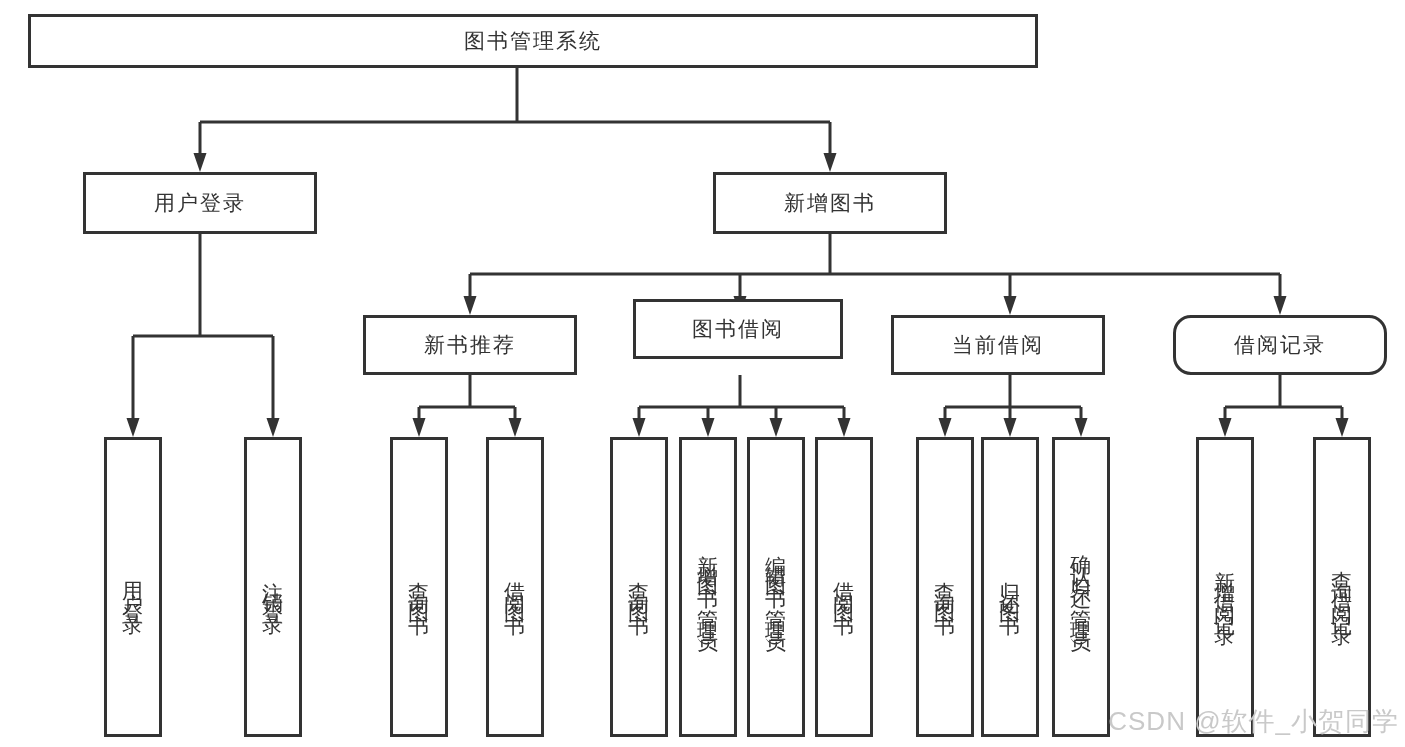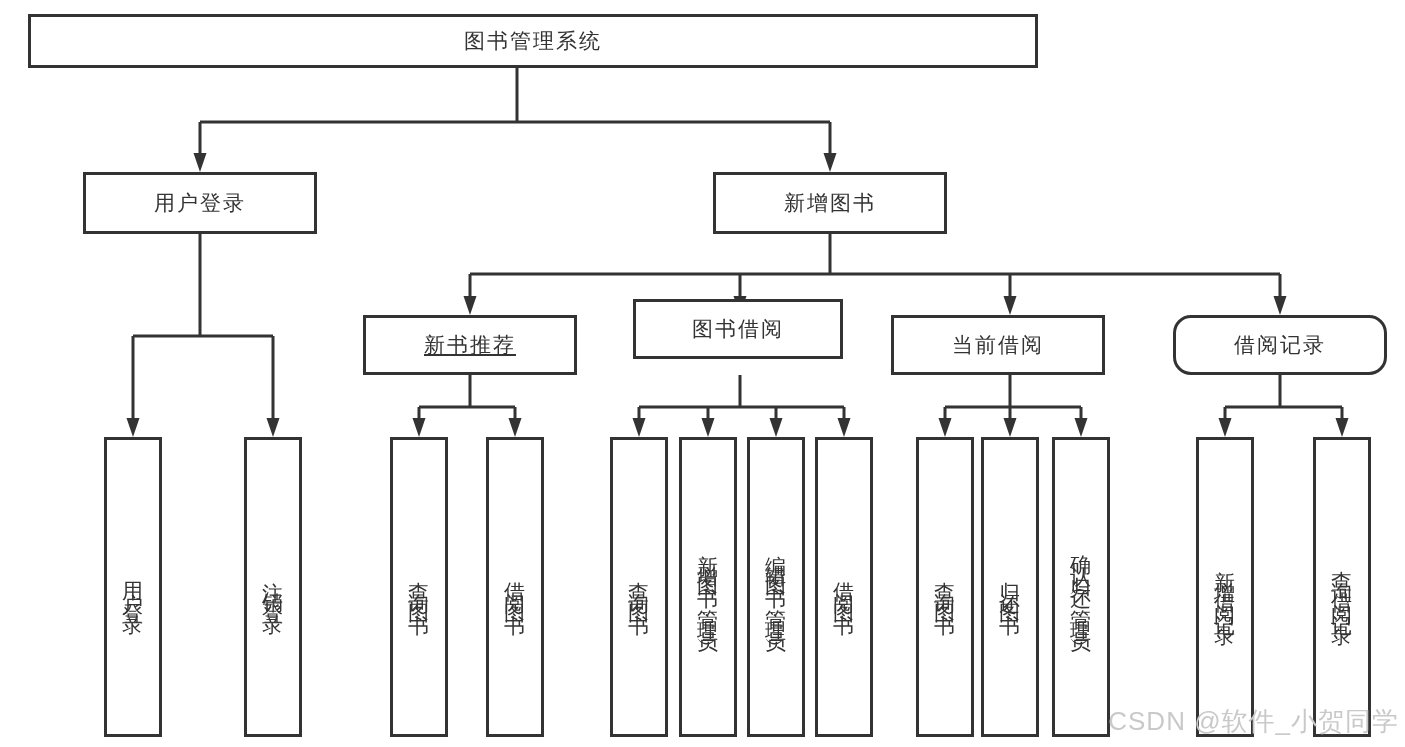--- a/index.html
+++ b/index.html
@@ -92,21 +92,21 @@
       M938.5,418 L951.5,418 L945,437 Z  M1003.5,418 L1016.5,418 L1010,437 Z
       M1074.5,418 L1087.5,418 L1081,437 Z
       M1218.5,418 L1231.5,418 L1225,437 Z  M1335.5,418 L1348.5,418 L1342,437 Z"></path>
   </svg>
 
   <div class="node node-wide" style="left:12px; top:14px; width:1010px; height:54px;margin-left:16px;">图书管理系统</div>
 
   <div class="node node-h" style="left:83px; top:172px; width:234px; height:62px;">用户登录</div>
   <div class="node node-h" style="left:713px; top:172px; width:234px; height:62px;">新增图书</div>
 
-  <div class="node node-h" style="left:363px; top:315px; width:214px; height:60px;text-decoration:underline;">新书推荐</div>
+  <div class="node node-h" style="left:363px; top:315px; width:214px; height:60px;">新书推荐</div>
   <div class="node node-h" style="left:633px; top:299px; width:210px; height:60px;">图书借阅</div>
   <div class="node node-h" style="left:891px; top:315px; width:214px; height:60px;">当前借阅</div>
   <div class="node node-h" style="left:1173px; top:315px; width:214px; height:60px;border-radius:18px;">借阅记录</div>
 
   <div class="node node-v" style="left:104px; top:437px; width:58px; height:300px;">用户登录</div>
   <div class="node node-v" style="left:244px; top:437px; width:58px; height:300px;">注销登录</div>
 
   <div class="node node-v" style="left:390px; top:437px; width:58px; height:300px;">查询图书</div>
   <div class="node node-v" style="left:486px; top:437px; width:58px; height:300px;">借阅图书</div>
 

